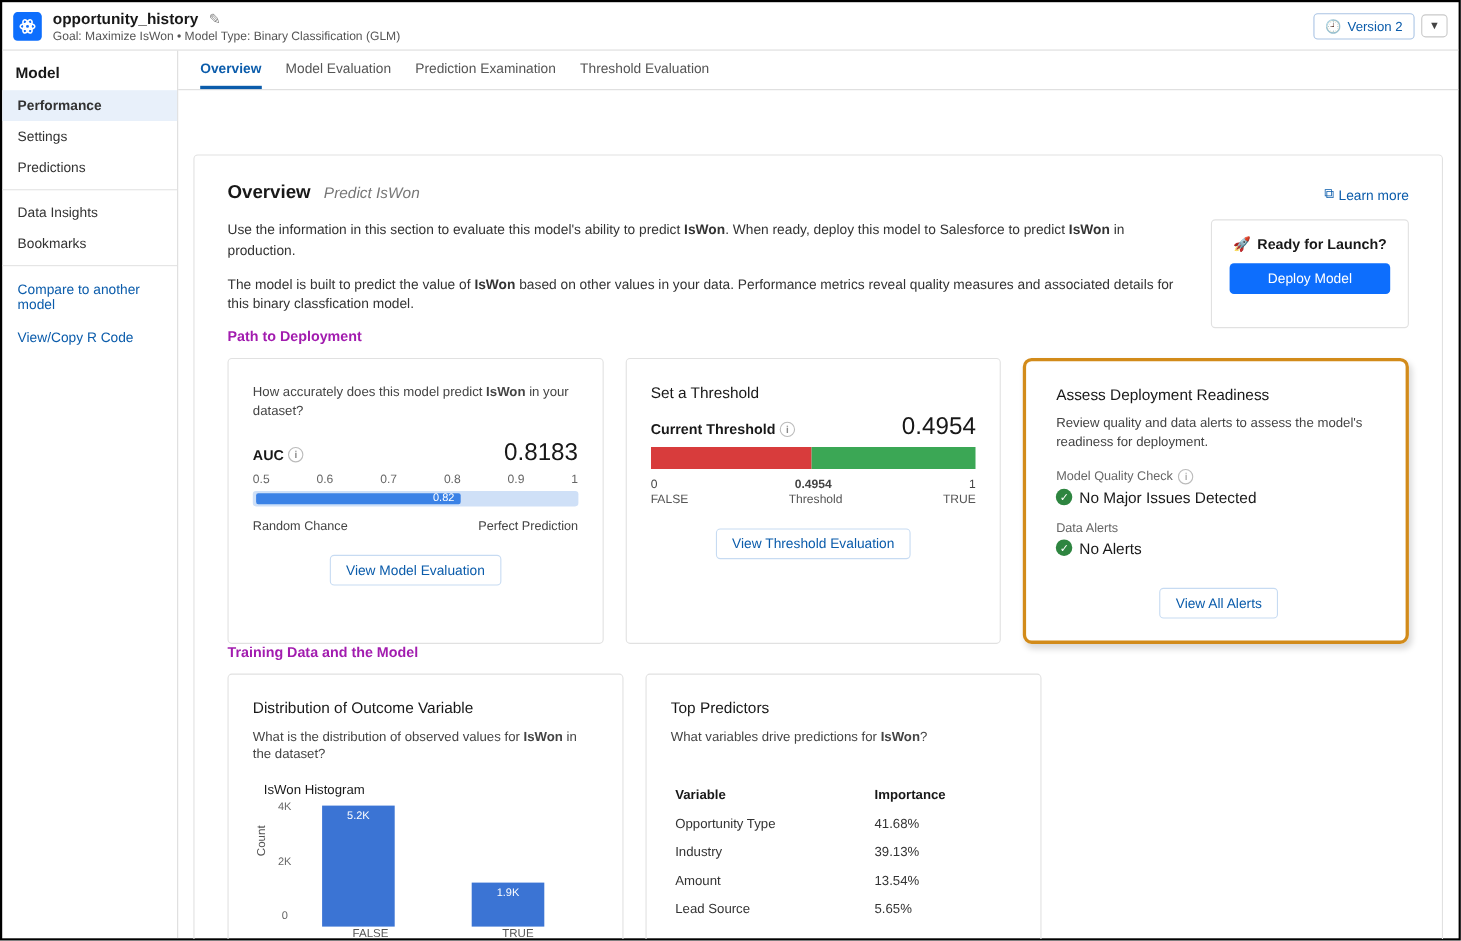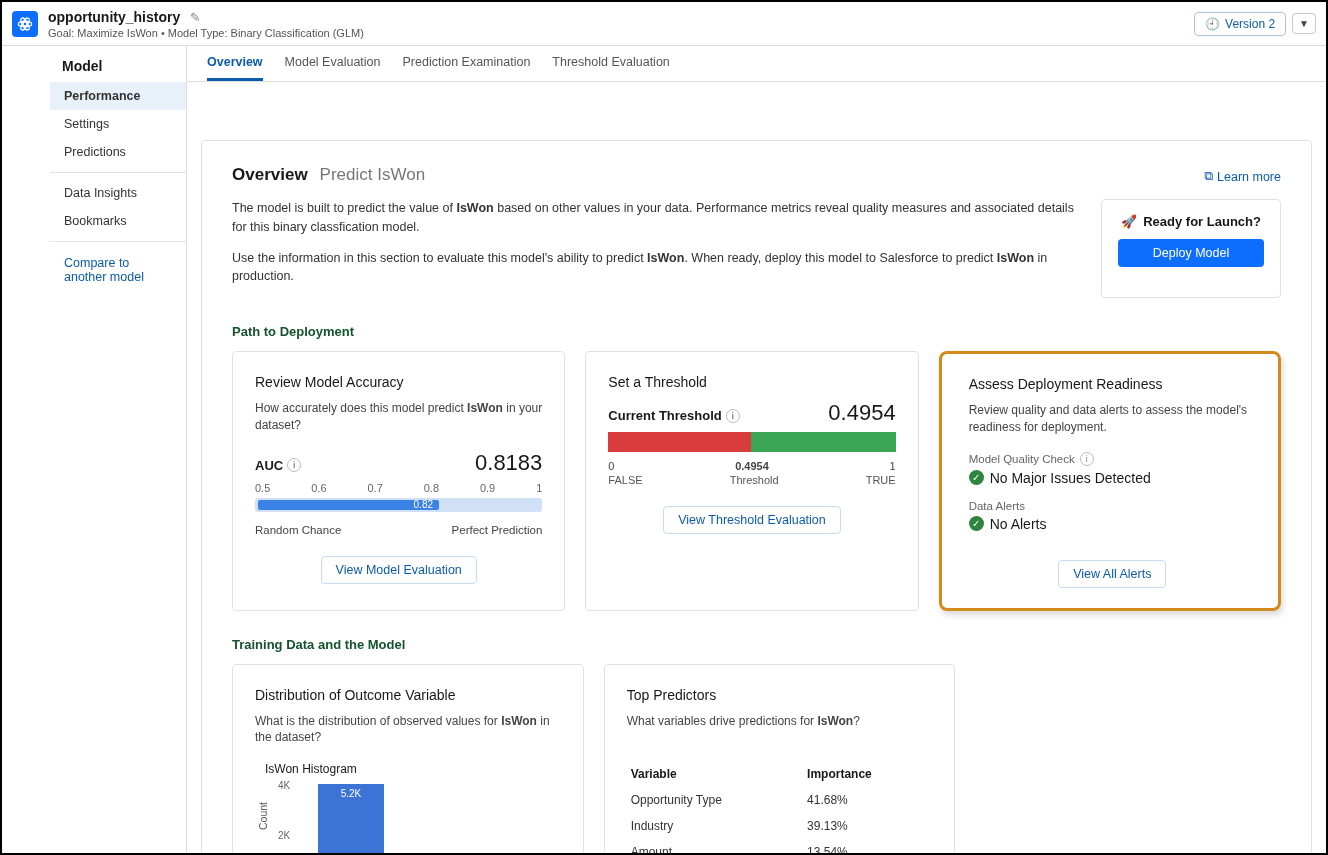--- a/index.html
+++ b/index.html
@@ -9,47 +9,47 @@
 .header .logo { width: 26px; height: 26px; background: #0d6efd; border-radius: 4px; display: flex; align-items: center; justify-content: center; color: #fff; margin-right: 10px; flex-shrink:0;}
 .header .title-block { flex: 1; }
 .header .title { font-weight: 700; font-size: 14px; }
 .header .edit-icon { color: #888; margin-left: 6px; font-size: 13px; }
 .header .subtitle { font-size: 11px; color: #555; margin-top: 2px; }
 .header .ver-btn { border: 1px solid #aac4e4; color: #0b5cab; background: #fff; border-radius: 4px; padding: 4px 10px; font-size: 12px; cursor: pointer; display: flex; align-items:center; gap:5px;}
 .header .dd-btn { border: 1px solid #c9c9c9; background:#fff; border-radius:4px; padding:4px 6px; margin-left:6px; cursor:pointer; font-size:10px; color:#444;}
 
 .body { display: flex; height: calc(100% - 44px); }
 
-.sidebar { width: 185px; border-right: 1px solid #ddd; display: flex; flex-direction: column; padding-left: 48px; }
+.sidebar { width: 160px; border-right: 1px solid #ddd; display: flex; flex-direction: column; }
 .sidebar .sb-title { font-weight: 700; font-size: 14px; padding: 12px 12px 8px; }
 .sb-item { padding: 7px 14px; font-size: 12.5px; color: #333; cursor: pointer; }
 .sb-item.active { background: #e8f0fa; font-weight: 600; }
 .sb-sep { border-top: 1px solid #e3e3e3; margin: 6px 0; }
 .sb-link { padding: 8px 14px; font-size: 12.5px; color: #0b5cab; cursor: pointer; }
 
 .main { flex: 1; display: flex; flex-direction: column; gap: 44px; }
 .tabs { display: flex; gap: 22px; padding: 0 20px; border-bottom: 1px solid #ddd; height: 36px; align-items:flex-end; }
 .tab { padding: 9px 0; font-size: 12.5px; color: #555; cursor: pointer; border-bottom: 3px solid transparent; }
 .tab.active { color: #0b5cab; border-bottom-color: #0b5cab; font-weight: 600; }
 
 .content-wrap { flex:1; overflow: auto; padding: 14px; }
 .content { border: 1px solid #e1e1e1; border-radius: 4px; padding: 24px 30px 30px; }
 
 .ov-head { display:flex; align-items: baseline; }
 .ov-head h2 { font-size: 17px; font-weight: 700; margin-right: 12px; }
-.ov-head .predict { color: #777; font-size: 17px; text-align: right; }
+.ov-head .predict { font-style: italic; color: #777; font-size: 14px; text-align: right; }
 .ov-head .learn { margin-left: auto; color: #0b5cab; font-size: 12.5px; cursor:pointer; display:flex; align-items:center; gap:4px;}
 .ov-desc { margin-top: 14px; display:flex; gap:24px; }
 .ov-desc .texts { flex:1; font-size: 12.5px; color: #333; line-height:1.5; }
 .ov-desc .texts p { margin-bottom: 12px; }
 .launch-box { border: 1px solid #e1e1e1; border-radius: 4px; padding: 14px 16px; width: 180px; text-align:center; }
 .launch-box .ready { font-weight: 700; font-size: 13px; display:flex; align-items:center; justify-content:center; gap:6px;}
 .deploy-btn { margin-top:10px; width:100%; background:#0d6efd; color:#fff; border:none; border-radius:4px; padding:7px 0; font-size:12.5px; cursor:pointer; }
 
-.section-title { font-weight: 700; font-size: 13px; margin-top: 26px; margin-bottom: 12px; color:#14532d;}
+.section-title { font-weight: 700; font-size: 13px; margin-bottom: 12px; color:#a21caf;}
 .cards { display: flex; gap: 20px; }
 .card { border: 1px solid #e1e1e1; border-radius: 4px; padding: 22px 22px 20px; flex: 1; min-width: 0; }
 .card.highlighted { border: 3px solid #d28b1a; border-radius: 8px; box-shadow: 2px 4px 6px rgba(0,0,0,0.15); padding-left: 27px; }
 .card h3 { font-size: 14px; font-weight: 500; margin-bottom: 10px; }
 .card .card-desc { font-size: 12px; color: #444; line-height:1.4; margin-bottom: 16px; min-height: 32px;}
 .metric-row { display:flex; align-items: baseline; margin-bottom: 6px;}
 .metric-row .label { font-weight: 700; font-size: 13px; display:flex; align-items:center; gap:4px;}
 .metric-row .value { margin-left:auto; font-size: 22px; font-weight:300;}
 .info-icon { display:inline-flex; width:14px; height:14px; border:1px solid #bbb; border-radius:50%; align-items:center; justify-content:center; font-size:9px; color:#888;}
 
@@ -120,20 +120,21 @@
   <div class="sidebar">
     <div class="sb-title">Model</div>
     <div class="sb-item active">Performance</div>
     <div class="sb-item">Settings</div>
     <div class="sb-item">Predictions</div>
     <div class="sb-sep"></div>
     <div class="sb-item">Data Insights</div>
     <div class="sb-item">Bookmarks</div>
     <div class="sb-sep"></div>
     <div class="sb-link">Compare to another model</div>
+    <div class="sb-link">View/Copy R Code</div>
   </div>
 
   <div class="main">
     <div class="tabs">
       <div class="tab active">Overview</div>
       <div class="tab">Model Evaluation</div>
       <div class="tab">Prediction Examination</div>
       <div class="tab">Threshold Evaluation</div>
     </div>
 
@@ -144,37 +145,36 @@
           <h2>Overview</h2>
           <span class="predict">Predict IsWon</span>
           <span class="learn">
             <span>⧉</span>
             <span>Learn more</span>
           </span>
         </div>
 
         <div class="ov-desc">
           <div class="texts">
+            <p><span>Use the information in this section to evaluate this model's ability to predict </span><span class="bold">IsWon</span><span>. When ready, deploy this model to Salesforce to predict </span><span class="bold">IsWon</span><span> in production.</span></p>
             <p><span>The model is built to predict the value of </span><span class="bold">IsWon</span><span> based on other values in your data. Performance metrics reveal quality measures and associated details for this binary classfication model.</span></p>
-            <p><span>Use the information in this section to evaluate this model's ability to predict </span><span class="bold">IsWon</span><span>. When ready, deploy this model to Salesforce to predict </span><span class="bold">IsWon</span><span> in production.</span></p>
           </div>
           <div class="launch-box">
             <div class="ready">
                 <span>🚀</span>
                 <span>Ready for Launch?</span>
               </div>
             <button class="deploy-btn">Deploy Model</button>
           </div>
         </div>
 
         <div class="section-title">Path to Deployment</div>
         <div class="cards">
 
           <div class="card">
-            <h3>Review Model Accuracy</h3>
             <div class="card-desc"><span>How accurately does this model predict </span><span class="bold">IsWon</span><span> in your dataset?</span></div>
             <div class="metric-row">
               <span class="label">
                   <span>AUC</span>
                   <span class="info-icon">i</span>
                 </span>
               <span class="value">0.8183</span>
             </div>
             <div class="auc-ticks">
               <span>0.5</span>

